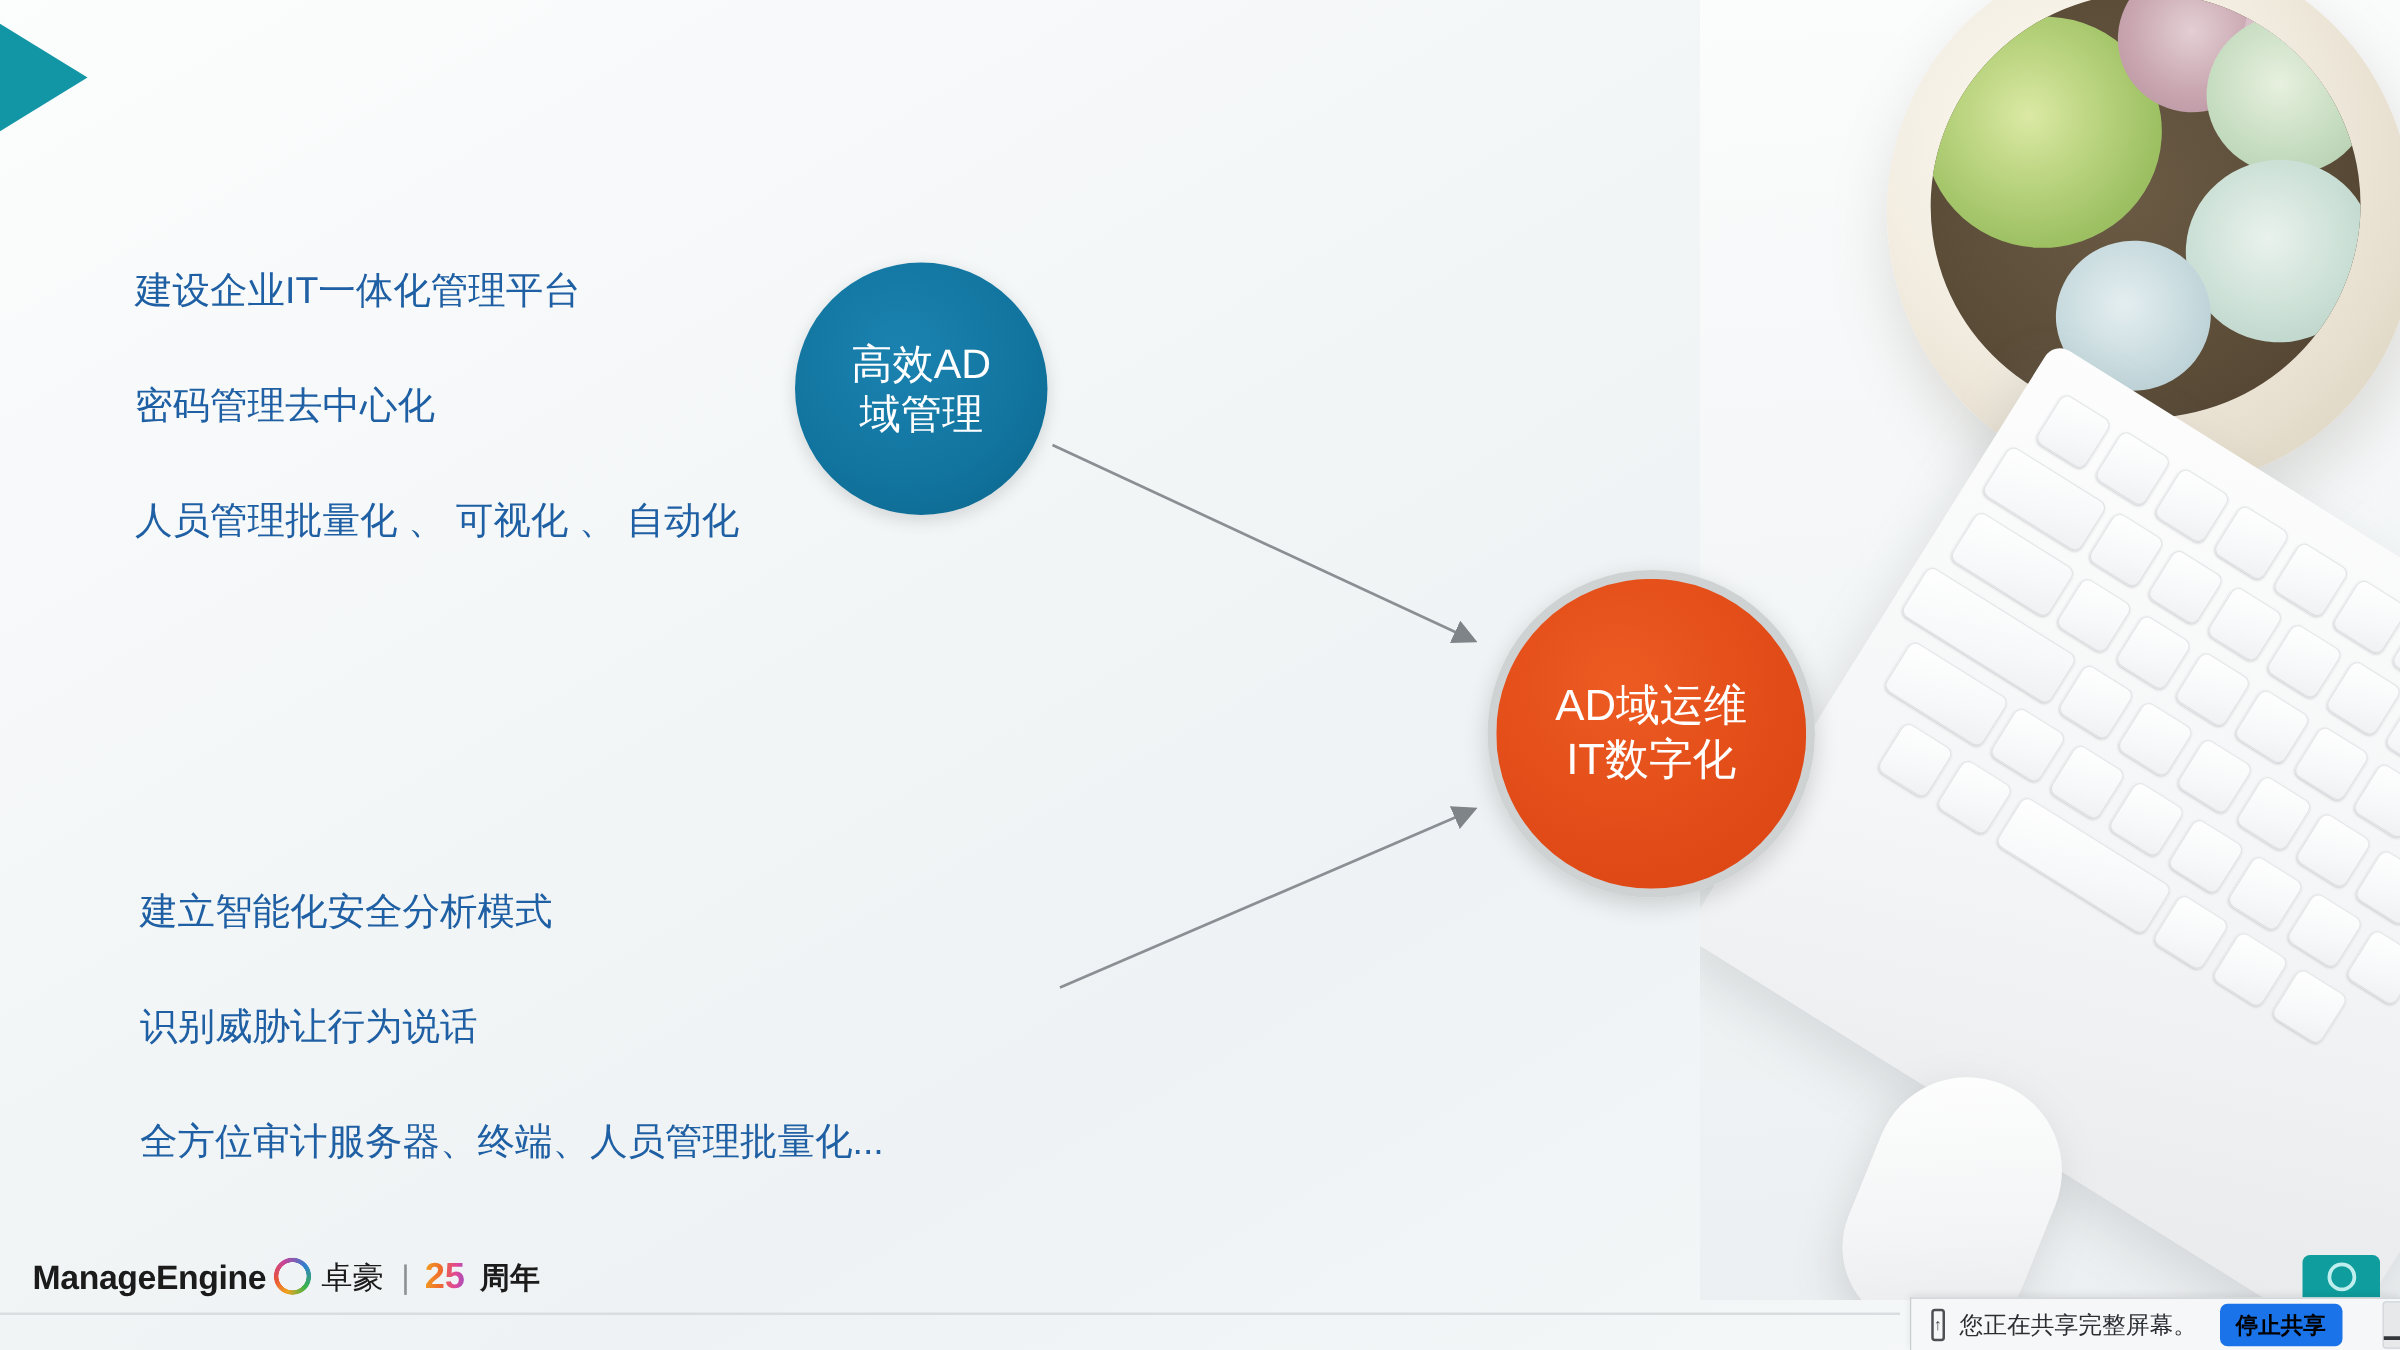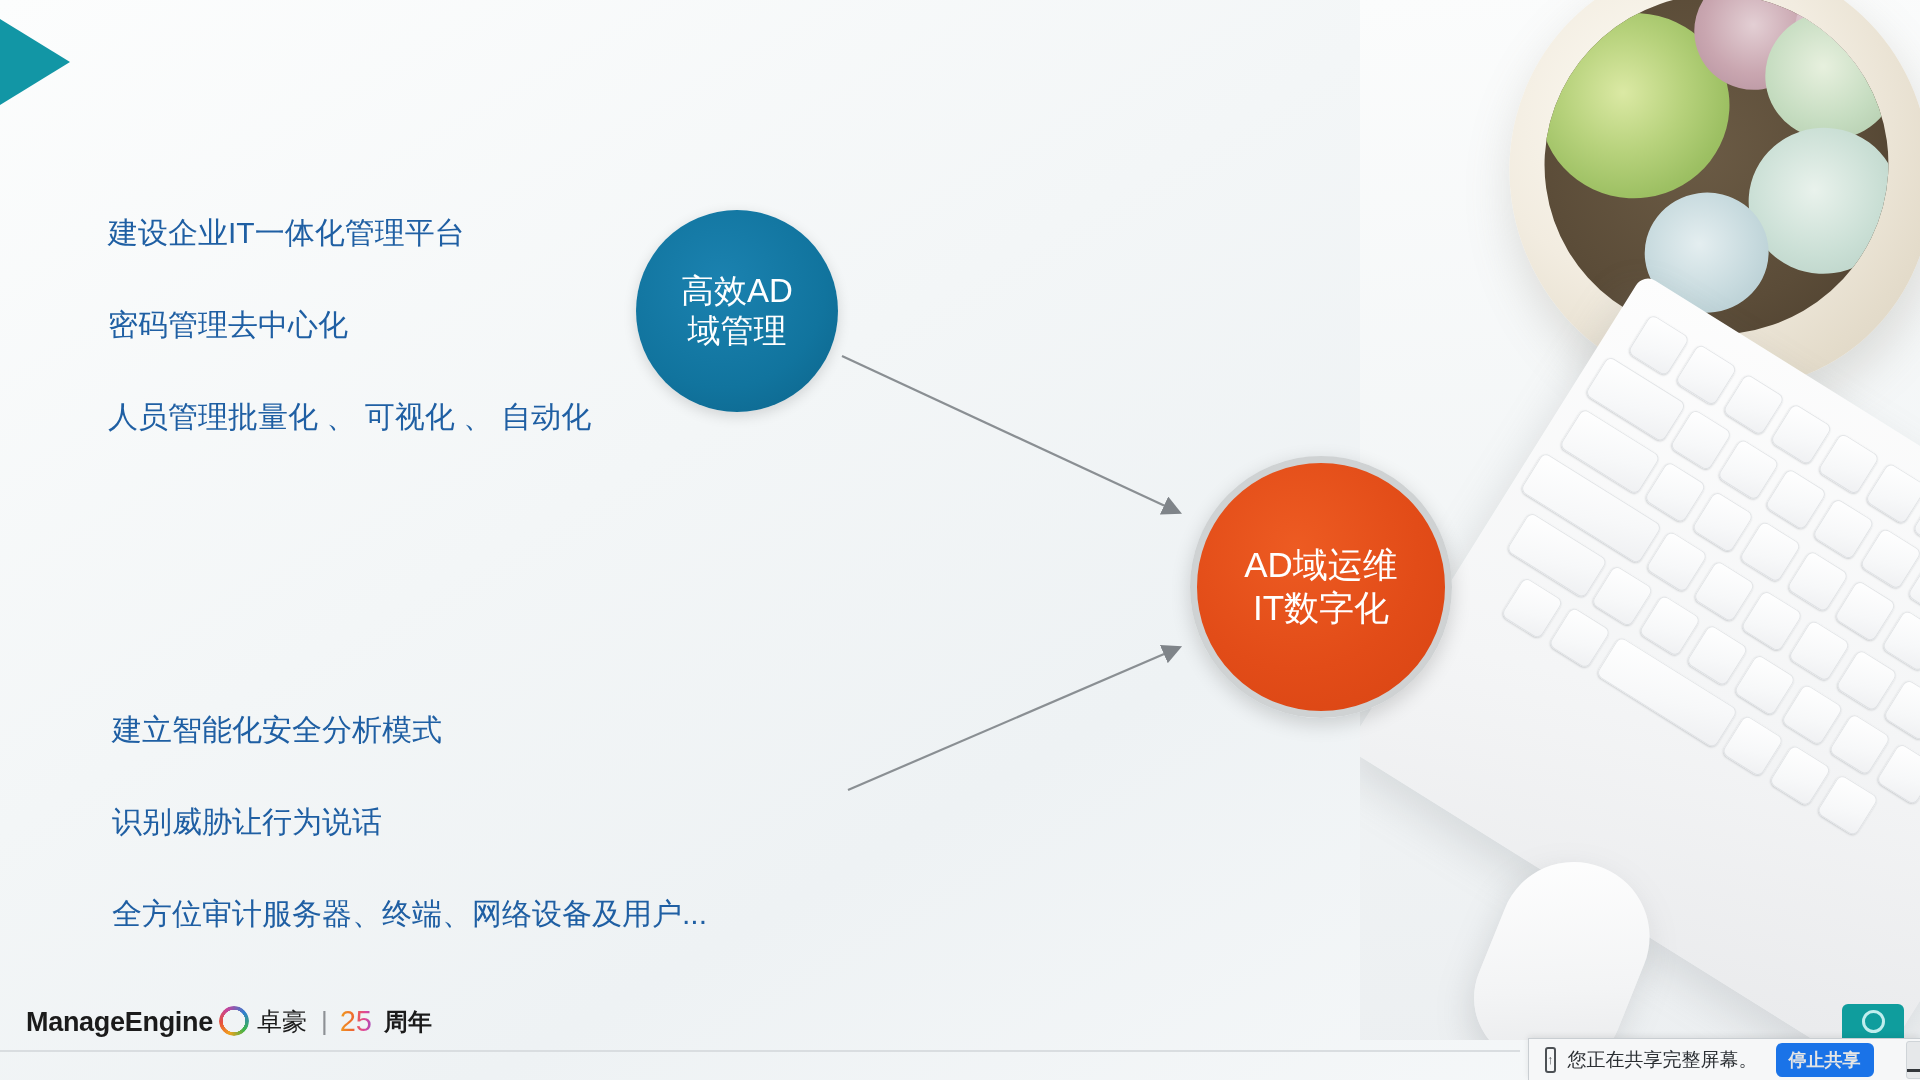--- a/index.html
+++ b/index.html
@@ -136,41 +136,41 @@
   .swoosh{
     width:30px;height:30px;border-radius:50%;
     background:conic-gradient(from 200deg,#f0a21f 0deg,#e8533a 60deg,#c6439b 130deg,#2f7fd0 210deg,#3bb44a 290deg,#f0a21f 360deg);
     -webkit-mask:radial-gradient(circle at 50% 50%, transparent 52%, #000 54%);
             mask:radial-gradient(circle at 50% 50%, transparent 52%, #000 54%);
     margin-bottom:2px;
   }
   .logo-cn{font-size:25px;font-weight:normal;color:#1b1b1b;margin-left:2px;}
   .logo-bar{font-size:26px;color:#8d9195;margin:0 6px 1px 8px;}
   .logo-25{
-    font-size:29px;font-weight:normal;
+    font-size:29px;font-weight:bold;
     background:linear-gradient(95deg,#f0a21f 0%,#ef6a2c 40%,#e0469a 75%,#9b4fc0 100%);
     -webkit-background-clip:text;background-clip:text;color:transparent;
   }
   .logo-anniv{font-size:24px;font-weight:bold;color:#1b1b1b;margin-left:6px;}
 
   
   .share-bar{
     position:absolute;right:0;bottom:0;height:42px;width:392px;
     background:#f6f7f8;border:1px solid #c9ced2;border-right:none;border-bottom:none;
     display:flex;align-items:center;gap:12px;padding-left:16px;box-sizing:border-box;
     box-shadow:0 -2px 6px rgba(0,0,0,.08);
   }
   .share-icon{
     width:22px;height:22px;border:2px solid #4d5155;border-radius:3px;
     display:flex;align-items:center;justify-content:center;
     font-size:13px;color:#4d5155;line-height:1;
   }
   .share-text{font-size:19px;color:#2b2f33;white-space:nowrap;}
   .stop-btn{
-    margin-left:6px;background:#1a73e8;color:#e5e5e5;font-size:18px;font-weight:bold;
+    margin-left:6px;background:#1a73e8;color:#000000;font-size:18px;font-weight:bold;
     padding:5px 13px;border-radius:6px;white-space:nowrap;cursor:pointer;
   }
   .bar-sep{width:1px;height:26px;background:#cfd4d8;margin-left:8px;}
   .minimize-btn{
     width:40px;height:30px;background:#e6e8ea;border:1px solid #cfd4d8;border-radius:3px;
     display:flex;align-items:flex-end;justify-content:center;padding-bottom:6px;cursor:pointer;
   }
   .minimize-btn i{display:block;width:18px;height:3px;background:#33373b;}
   .green-tab{
     position:absolute;right:16px;bottom:42px;width:62px;height:34px;
@@ -255,21 +255,21 @@
 
   <div class="bullets" id="bullets-top">
     <div class="line">建设企业IT一体化管理平台</div>
     <div class="line">密码管理去中心化</div>
     <div class="line">人员管理批量化 、 可视化 、 自动化</div>
   </div>
 
   <div class="bullets" id="bullets-bottom">
     <div class="line">建立智能化安全分析模式</div>
     <div class="line">识别威胁让行为说话</div>
-    <div class="line">全方位审计服务器、终端、网络设备及用户...</div>
+    <div class="line">全方位审计服务器、终端、人员管理批量化...</div>
   </div>
 
   <svg id="connectors">
     <defs>
       <marker id="ah" markerWidth="9" markerHeight="9" refX="7" refY="4.5" orient="auto" markerUnits="strokeWidth">
         <path d="M0,0 L9,4.5 L0,9 z" fill="#7f8489"></path>
       </marker>
     </defs>
     <line x1="842" y1="356" x2="1178" y2="512" stroke="#8a8f93" stroke-width="2.2" marker-end="url(#ah)"></line>
     <line x1="848" y1="790" x2="1178" y2="648" stroke="#8a8f93" stroke-width="2.2" marker-end="url(#ah)"></line>

